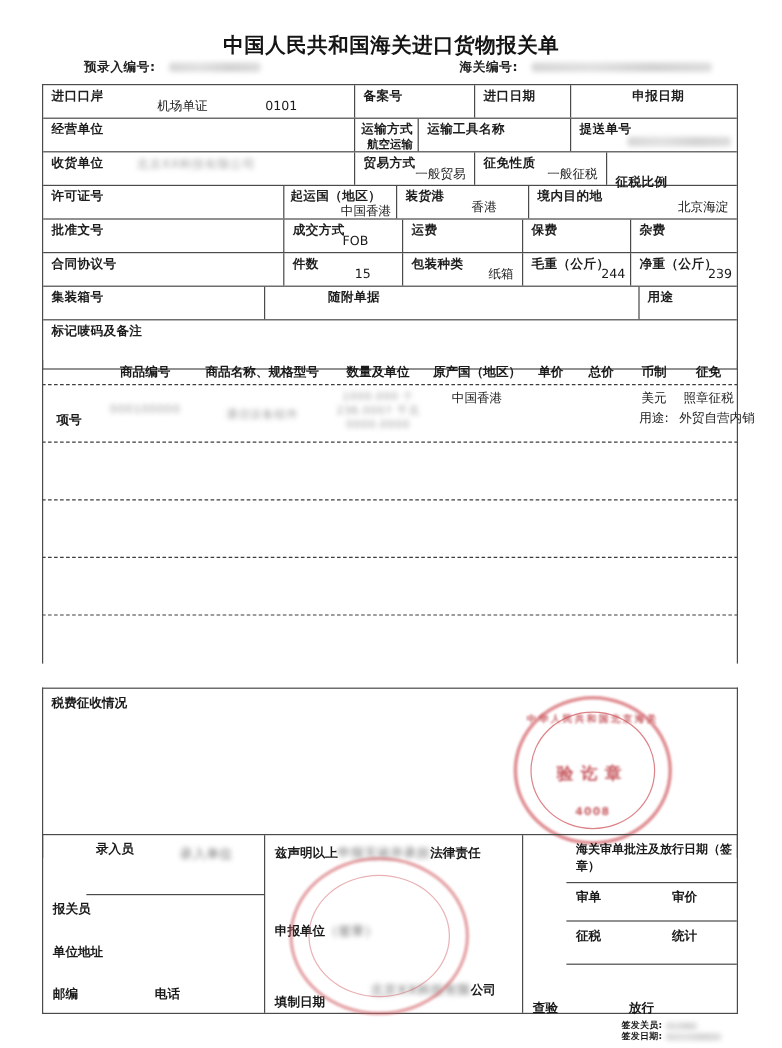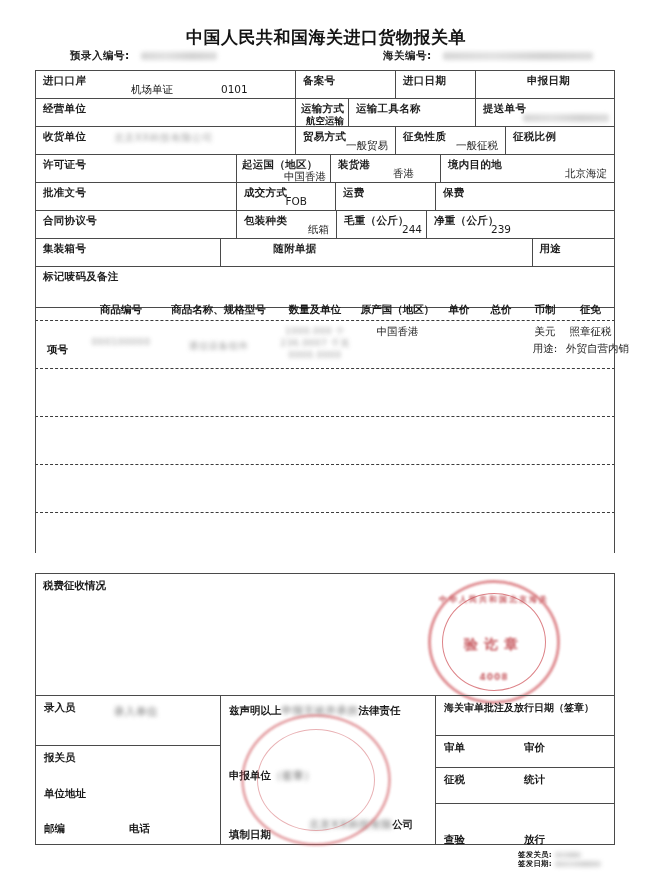--- a/index.html
+++ b/index.html
@@ -191,21 +191,21 @@
   }
   .fcol { box-sizing: border-box; position: relative; }
   .fcol.b { border-right: 1px solid #4a4a4a; }
   .fsub {
     box-sizing: border-box;
     position: relative;
     padding: 5px 0 0 8px;
     font-size: 10.5px;
     font-weight: bold;
   }
-  .fsub.b { border-bottom: 1px solid #4a4a4a; }
+  .fsub.b { border-bottom: 1px solid #4a4a4a; margin-left: 36px; }
   .fline { position: absolute; font-size: 10.5px; font-weight: bold; }
   .small-note { font-size: 7.5px; font-weight: bold; letter-spacing: .2px; }
 </style>
 </head>
 <body>
 
 <div class="page">
 
   <div class="doc-title">中国人民共和国海关进口货物报关单</div>
 
@@ -260,21 +260,21 @@
         <span class="blurtext" style="position:absolute;left:78px;top:4px;font-size:10px;">北京XX科技有限公司</span>
       </div>
       <div class="cell" style="width:100px;">
         <span class="lbl">贸易方式</span>
         <span class="val-right">一般贸易</span>
       </div>
       <div class="cell" style="width:110px;">
         <span class="lbl">征免性质</span>
         <span class="val-right">一般征税</span>
       </div>
-      <div class="cell" style="width:108px;">
+      <div class="cell" style="width:108px;margin-top:16px;">
         <span class="lbl">征税比例</span>
       </div>
     </div>
 
     <div class="row" style="height:28px;">
       <div class="cell" style="width:201px;">
         <span class="lbl">许可证号</span>
       </div>
       <div class="cell" style="width:94px;padding-left:5px;">
         <span class="lbl">起运国（地区）</span>
@@ -297,25 +297,32 @@
       <div class="cell" style="width:99px;">
         <span class="lbl">成交方式</span>
         <span class="val-right" style="right:28px;">FOB</span>
       </div>
       <div class="cell" style="width:100px;">
         <span class="lbl">运费</span>
       </div>
       <div class="cell" style="width:90px;">
         <span class="lbl">保费</span>
       </div>
+      <div class="cell" style="width:88px;">
+        <span class="lbl">杂费</span>
+      </div>
     </div>
 
     <div class="row" style="height:28px;">
       <div class="cell" style="width:201px;">
         <span class="lbl">合同协议号</span>
+      </div>
+      <div class="cell" style="width:99px;">
+        <span class="lbl">件数</span>
+        <span class="val-right" style="right:26px;">15</span>
       </div>
       <div class="cell" style="width:100px;">
         <span class="lbl">包装种类</span>
         <span class="val-right">纸箱</span>
       </div>
       <div class="cell" style="width:90px;">
         <span class="lbl">毛重（公斤）</span>
         <span class="val-right" style="right:4px;">244</span>
       </div>
       <div class="cell" style="width:88px;">

